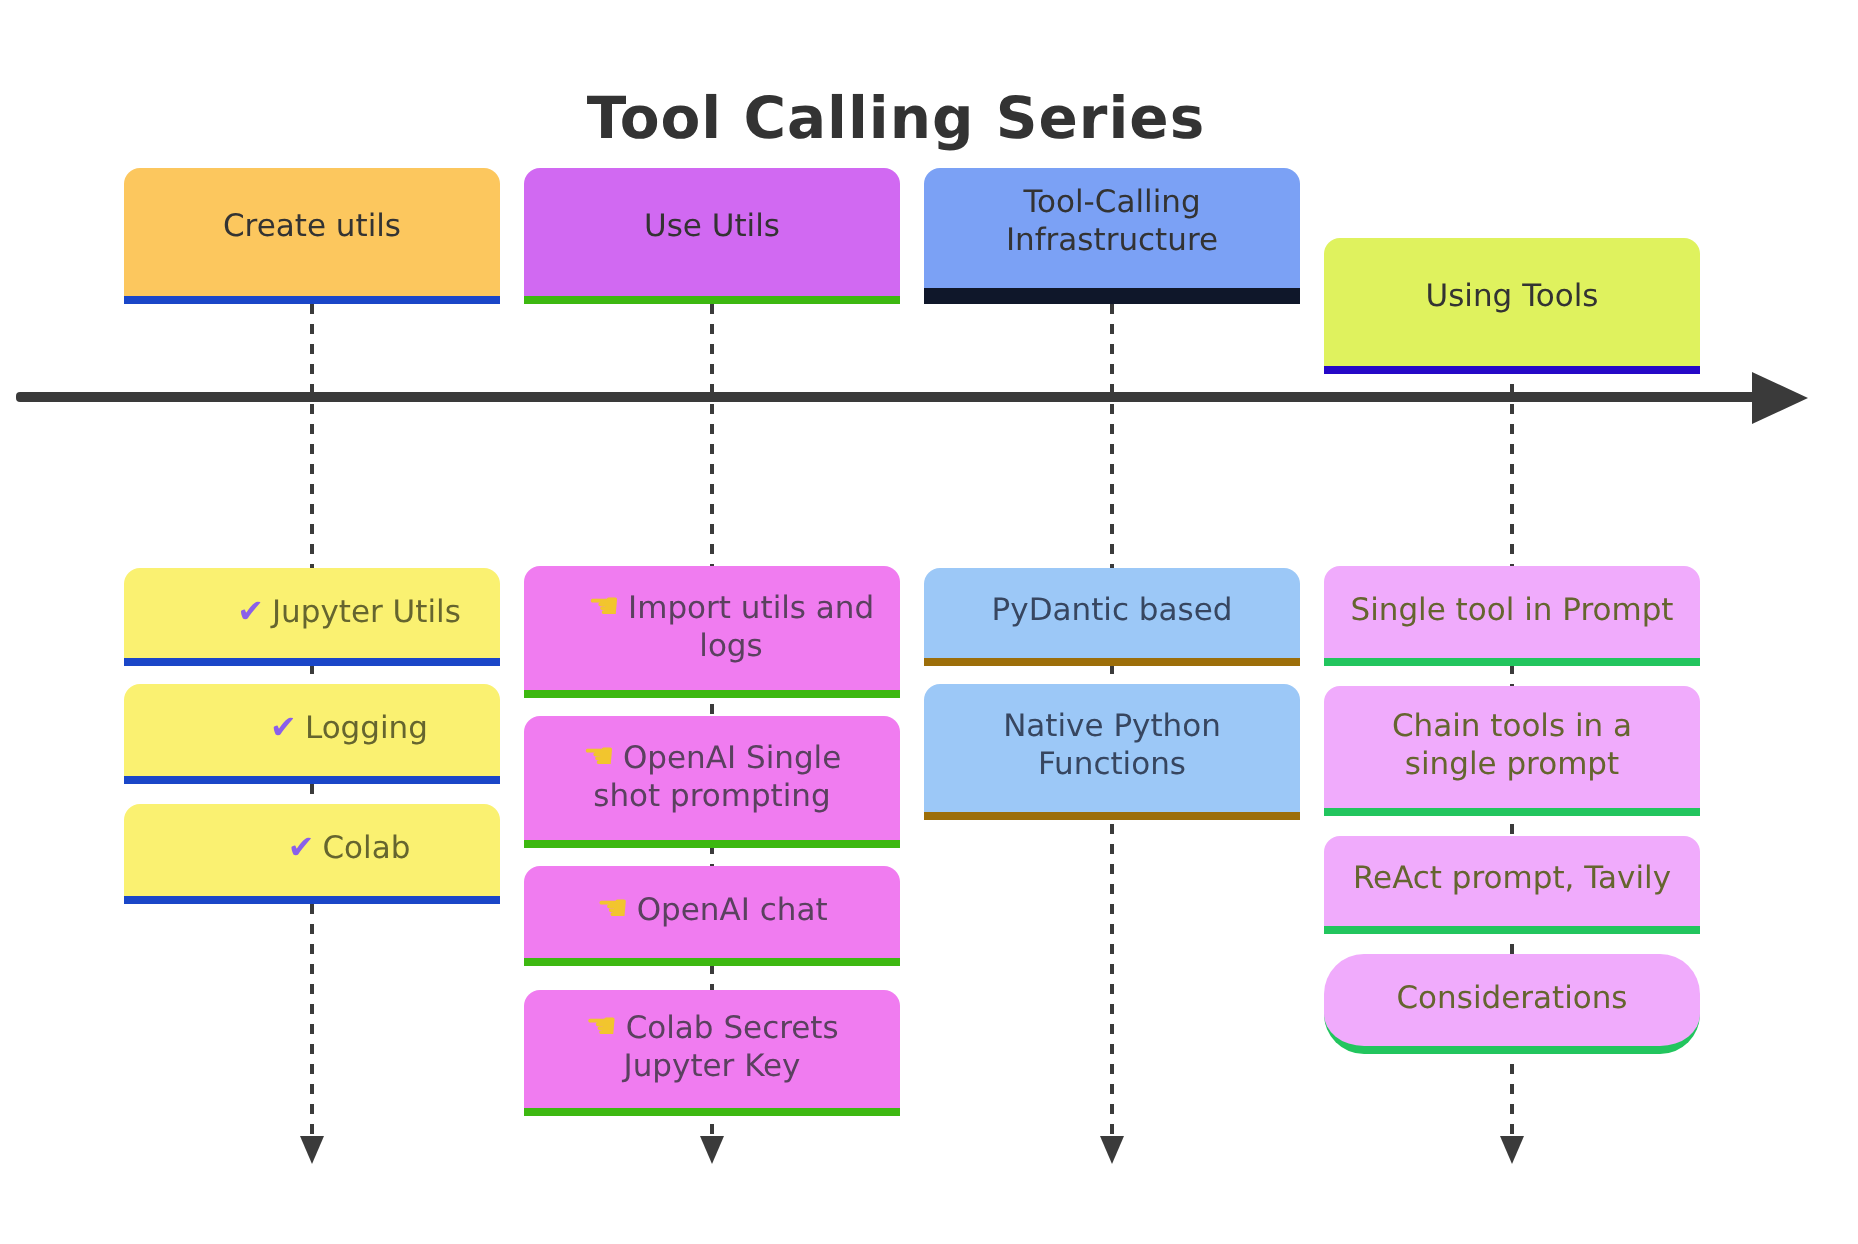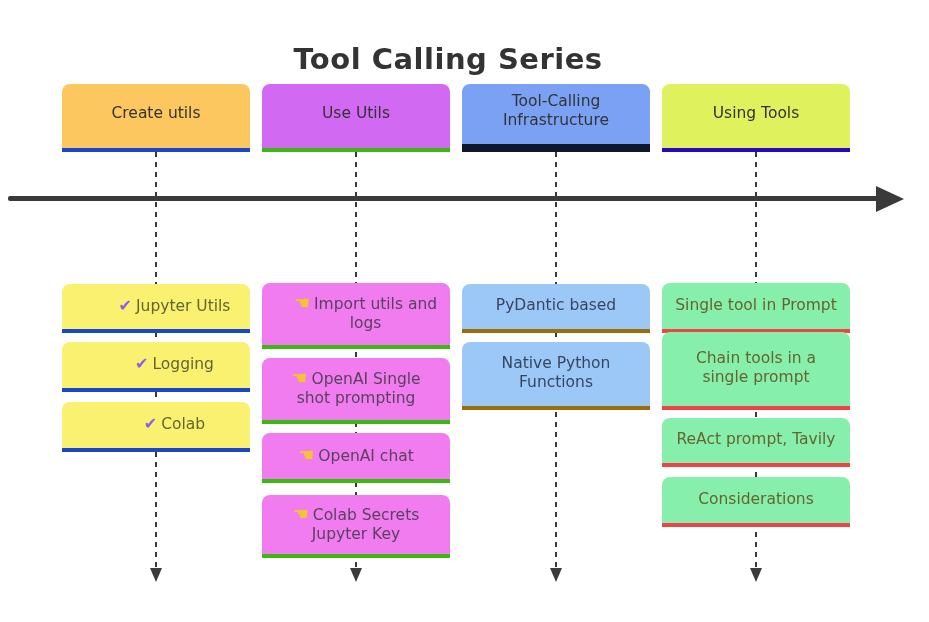--- a/index.html
+++ b/index.html
@@ -49,21 +49,21 @@
   .check{color:#8a5fea;}
   .hand{color:#f2c52e;font-size:18px;}
   
   .s1h{background:#fcc75e;border-bottom:4px solid #1a46c8;}
   .s1e{background:#faf171;border-bottom:4px solid #1a46c8;color:#65652f;padding-left:48px;}
   .s2h{background:#d169f2;border-bottom:4px solid #3db811;}
   .s2e{background:#f07cf0;border-bottom:4px solid #3db811;color:#5a415f;}
   .s3h{background:#7ba1f5;border-bottom:8px solid #0f172a;}
   .s3e{background:#9cc8f7;border-bottom:4px solid #9c6e0a;color:#374660;}
   .s4h{background:#dff25e;border-bottom:4px solid #2508c7;}
-  .s4e{background:#86efac;border-bottom:4px solid #ef4444;color:#65652f;}
+  .s4e{background:#f0abfc;border-bottom:4px solid #22c55e;color:#65652f;}
 </style>
 </head>
 <body>
 
 <div class="canvas">
 
   <div class="title">Tool Calling Series</div>
 
   <div class="guide" style="left:155px;"></div>
   <div class="guide" style="left:355px;"></div>
@@ -79,21 +79,21 @@
 
   <div class="hdr s1h" style="left:62px;">
       <span>Create utils</span>
     </div>
   <div class="hdr s2h" style="left:262px;">
       <span>Use Utils</span>
     </div>
   <div class="hdr s3h" style="left:462px;">
       <span>Tool-Calling Infrastructure</span>
     </div>
-  <div class="hdr s4h" style="left:662px;">
+  <div class="hdr s4h" style="left:662px;margin-top:35px;">
       <span>Using Tools</span>
     </div>
 
   <div class="evt s1e" style="left:62px;top:284px;height:49px;">
     <span class="txt"><span class="icon check">✔</span><span>Jupyter Utils</span></span>
   </div>
   <div class="evt s1e" style="left:62px;top:342px;height:50px;">
     <span class="txt"><span class="icon check">✔</span><span>Logging</span></span>
   </div>
   <div class="evt s1e" style="left:62px;top:402px;height:50px;">
@@ -116,23 +116,23 @@
   <div class="evt s3e" style="left:462px;top:284px;height:49px;">
     <span class="txt"><span>PyDantic based</span></span>
   </div>
   <div class="evt s3e" style="left:462px;top:342px;height:68px;">
     <span class="txt"><span>Native Python Functions</span></span>
   </div>
 
   <div class="evt s4e" style="left:662px;top:283px;height:50px;">
     <span class="txt"><span>Single tool in Prompt</span></span>
   </div>
-  <div class="evt s4e" style="left:662px;top:332px;height:78px;">
+  <div class="evt s4e" style="left:662px;top:343px;height:65px;">
     <span class="txt"><span>Chain tools in a single prompt</span></span>
   </div>
   <div class="evt s4e" style="left:662px;top:418px;height:49px;">
     <span class="txt"><span>ReAct prompt, Tavily</span></span>
   </div>
-  <div class="evt s4e" style="left:662px;top:477px;height:50px;">
+  <div class="evt s4e" style="left:662px;top:477px;height:50px;border-radius:20px;">
     <span class="txt"><span>Considerations</span></span>
   </div>
 
 </div>
 
 </body></html>

